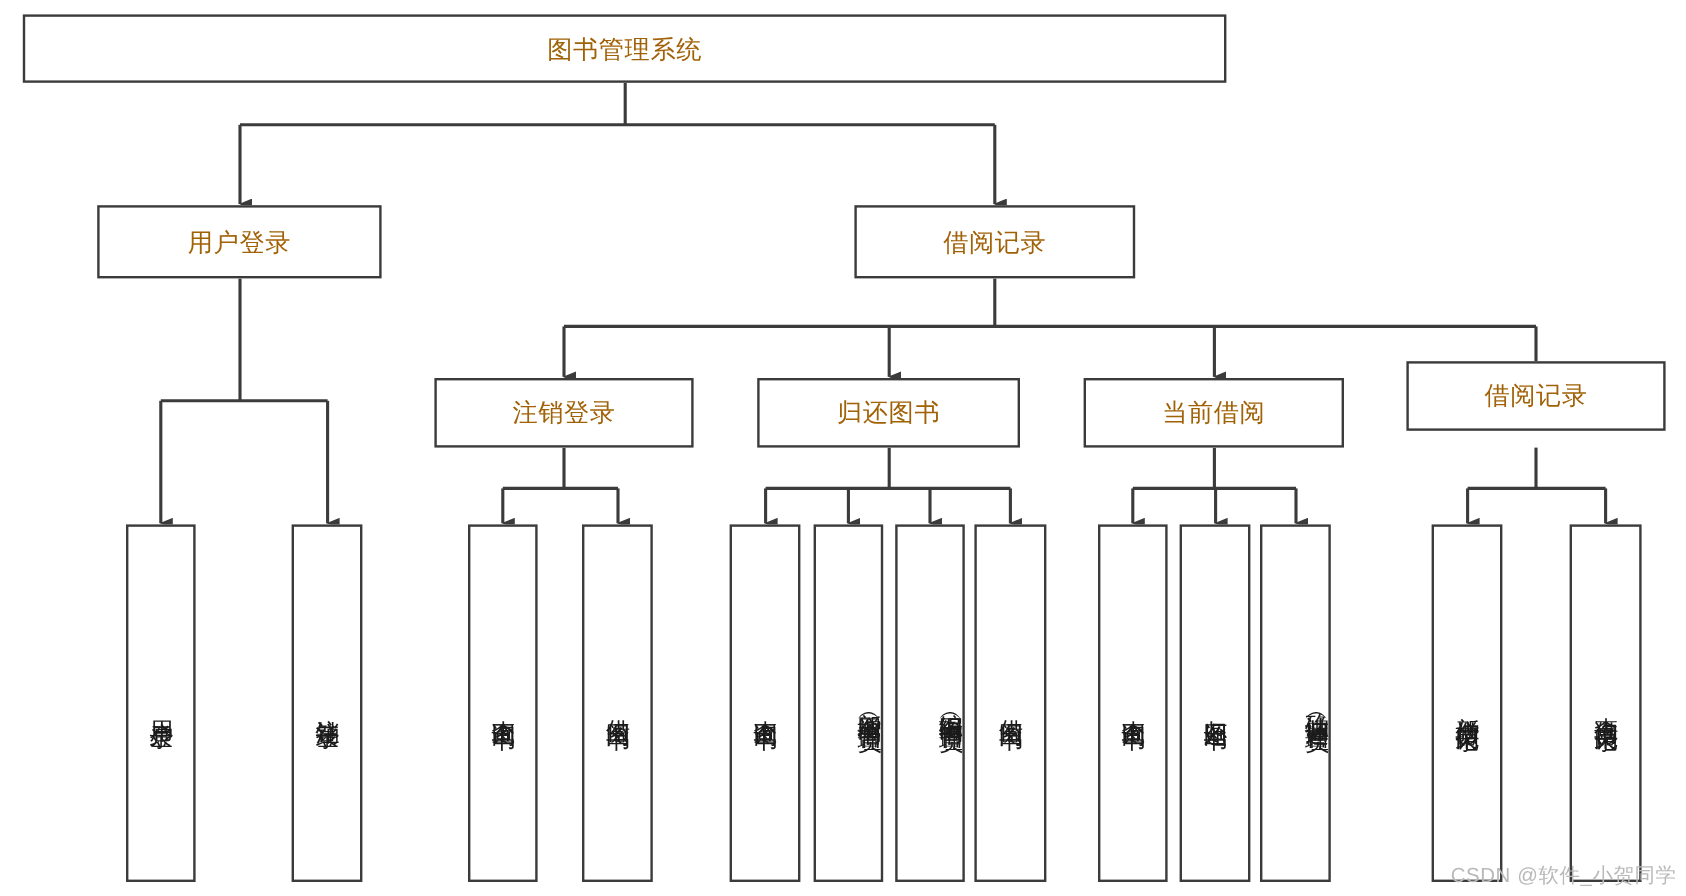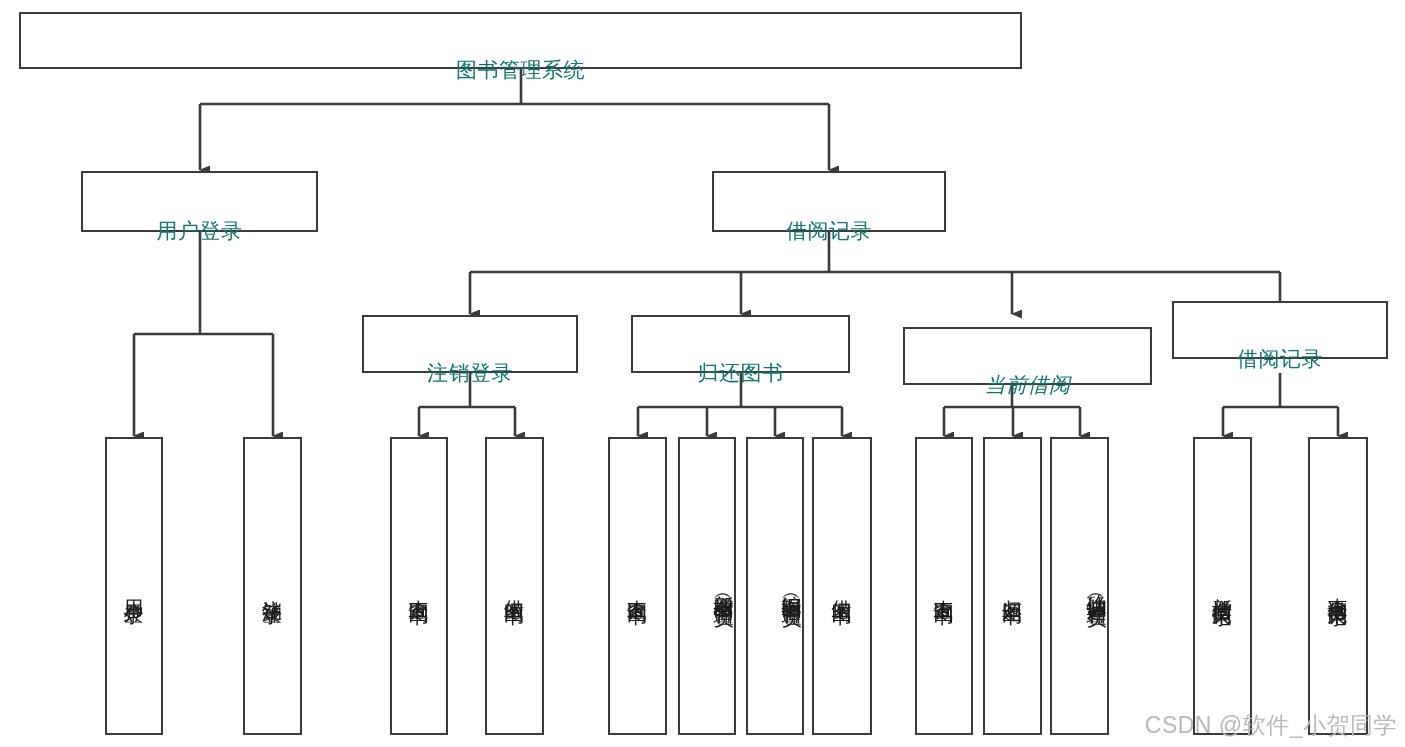--- a/index.html
+++ b/index.html
@@ -30,24 +30,23 @@
   .node-label-h {
     position: absolute;
     left: 0;
     top: 0;
     width: 100%;
     height: 100%;
     display: flex;
     align-items: center;
     justify-content: center;
     font-size: 21px;
-    color: #0f766e;
+    color: #a16207;
     letter-spacing: 0.5px;
     white-space: nowrap;
-    margin-top: 29px;
   }
   .node-label-v {
     position: absolute;
     left: 0;
     top: 0;
     width: 100%;
     height: 100%;
     display: flex;
     align-items: center;
     justify-content: center;
@@ -68,21 +67,21 @@
     left: 0;
     top: 0;
     width: 1405px;
     height: 747px;
     pointer-events: none;
   }
   .watermark {
     position: absolute;
     right: 8px;
     bottom: 6px;
-    font-size: 23px;
+    font-size: 17px;
     color: #b9b9b9;
     white-space: nowrap;
     letter-spacing: 0.5px;
   }
 </style>
 </head>
 <body>
 
 <div id="diagram-root">
   <svg class="connectors" viewBox="0 0 1405 747" xmlns="http://www.w3.org/2000/svg">
@@ -136,21 +135,21 @@
       </div>
       <div class="node-box" style="left: 712px; top: 171px; width: 234px; height: 61px;">
         <div class="node-label-h">借阅记录</div>
       </div>
       <div class="node-box" style="left: 362px; top: 315px; width: 216px; height: 58px;">
         <div class="node-label-h">注销登录</div>
       </div>
       <div class="node-box" style="left: 631px; top: 315px; width: 219px; height: 58px;">
         <div class="node-label-h">归还图书</div>
       </div>
-      <div class="node-box" style="left: 903px; top: 327px; width: 249px; height: 58px; font-style: italic;">
+      <div class="node-box" style="left: 903px; top: 315px; width: 217px; height: 58px;">
         <div class="node-label-h">当前借阅</div>
       </div>
       <div class="node-box" style="left: 1172px; top: 301px; width: 216px; height: 58px; padding-left: 48px;">
         <div class="node-label-h">借阅记录</div>
       </div>
       <div class="node-box" style="left: 105px; top: 437px; width: 58px; height: 298px;">
         <div class="node-label-v">用户登录</div>
       </div>
       <div class="node-box" style="left: 243px; top: 437px; width: 59px; height: 298px;">
         <div class="node-label-v">注销登录</div>

